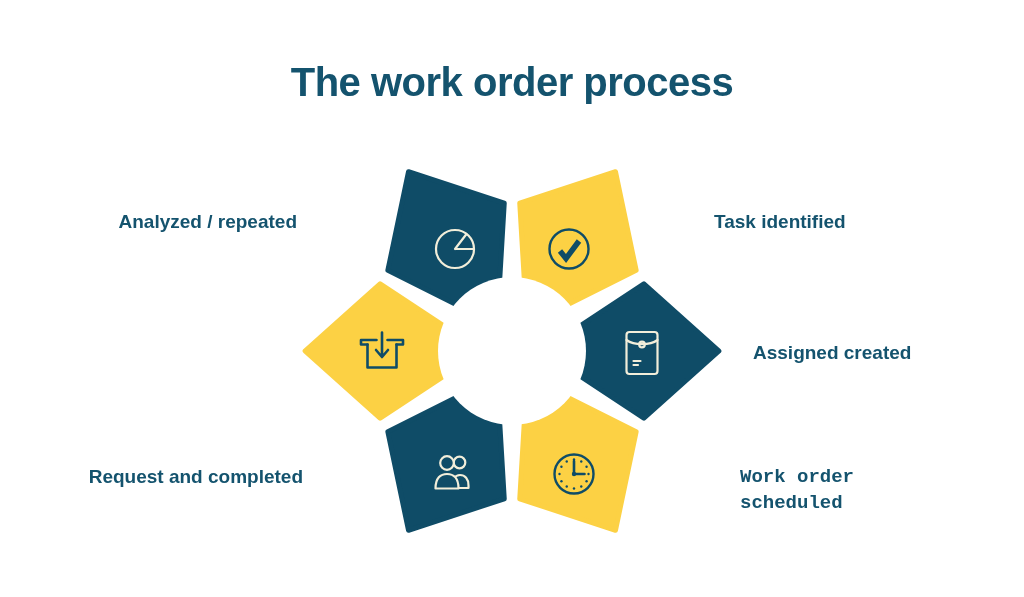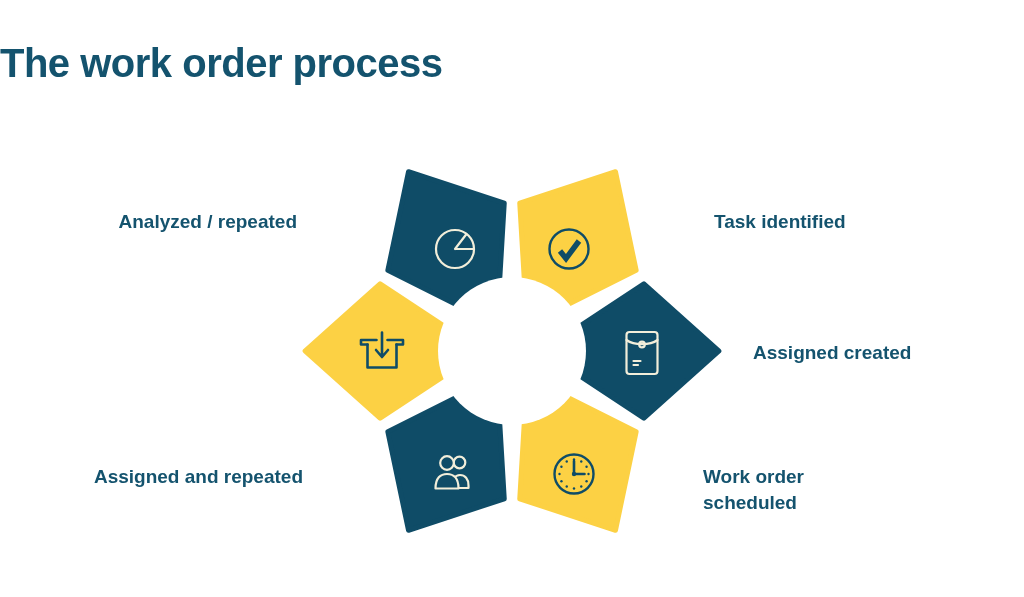--- a/index.html
+++ b/index.html
@@ -13,24 +13,24 @@
   body { font-family: "Liberation Sans", sans-serif; background: #fff; }
   .canvas {
     position: relative;
     width: 1024px;
     height: 597px;
     background: var(--background);
     overflow: hidden;
   }
   .title {
     position: absolute;
-    top: 41px;
+    top: 60px;
     left: 0;
     width: 100%;
-    text-align: left;
+    text-align: center;
     font-size: 40px;
     font-weight: bold;
     letter-spacing: -0.5px;
     color: var(--text);
   }
   .flower-svg {
     position: absolute;
     left: 298px;
     top: 137px;
     width: 428px;
@@ -61,21 +61,21 @@
     color: var(--text);
     white-space: pre-line;
   }
   .lbl.left-side { text-align: right; }
   .lbl.right-side { text-align: left; }
   #lbl-analyzed  { right: 727px; top: 209px; }
   #lbl-task      { left: 714px;  top: 209px; }
   #lbl-closed    { right: 752px; top: 340px; }
   #lbl-request   { left: 753px;  top: 340px; }
   #lbl-assigned  { right: 721px; top: 464px; }
-  #lbl-workorder { left: 703px;  top: 464px; }
+  #lbl-workorder { left: 740px;  top: 464px; font-family: Liberation Mono, monospace; }
 </style>
 </head>
 <body>
 
 <div class="canvas">
 
   <h1 class="title">The work order process</h1>
 
   <svg class="flower-svg" viewBox="-214 -214 428 428" aria-hidden="true">
     <g>
@@ -157,17 +157,17 @@
           <circle cx="-7.25" cy="-12.56" r="1.2"></circle>
       </g>
       <path class="st-dark" style="stroke-width:2.6" d="M0,0 V-13 M0,0 H10.5"></path>
       <circle class="fill-dark" cx="0" cy="0" r="2.2"></circle>
     </svg>
   </div>
 
   <div class="lbl left-side" id="lbl-analyzed">Analyzed / repeated</div>
   <div class="lbl right-side" id="lbl-task">Task identified</div>
   <div class="lbl right-side" id="lbl-request">Assigned created</div>
-  <div class="lbl left-side" id="lbl-assigned">Assigned and repeated</div>
+  <div class="lbl left-side" id="lbl-assigned">Request and completed</div>
   <div class="lbl right-side" id="lbl-workorder">Work order
 scheduled</div>
 
 </div>
 
 </body></html>

